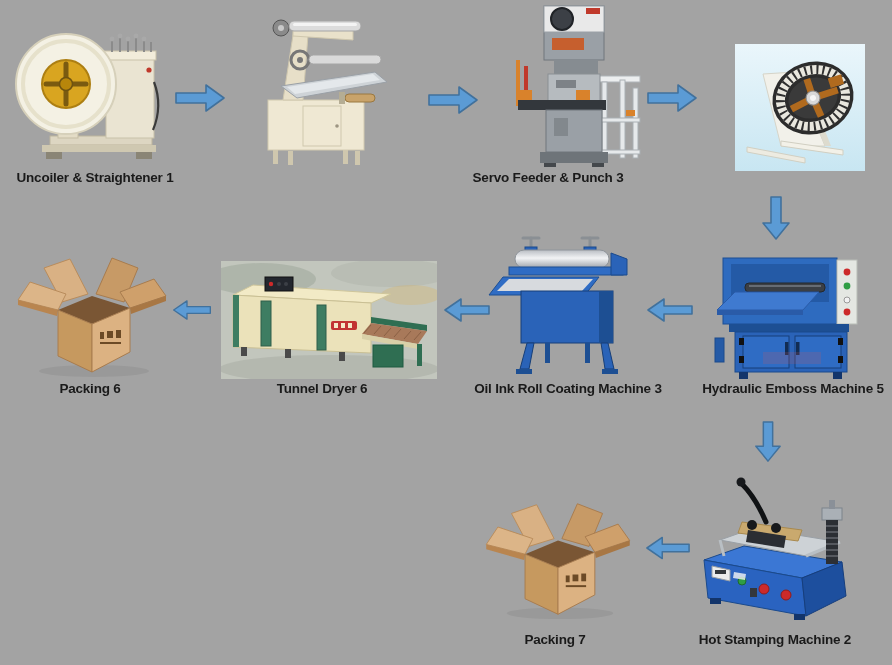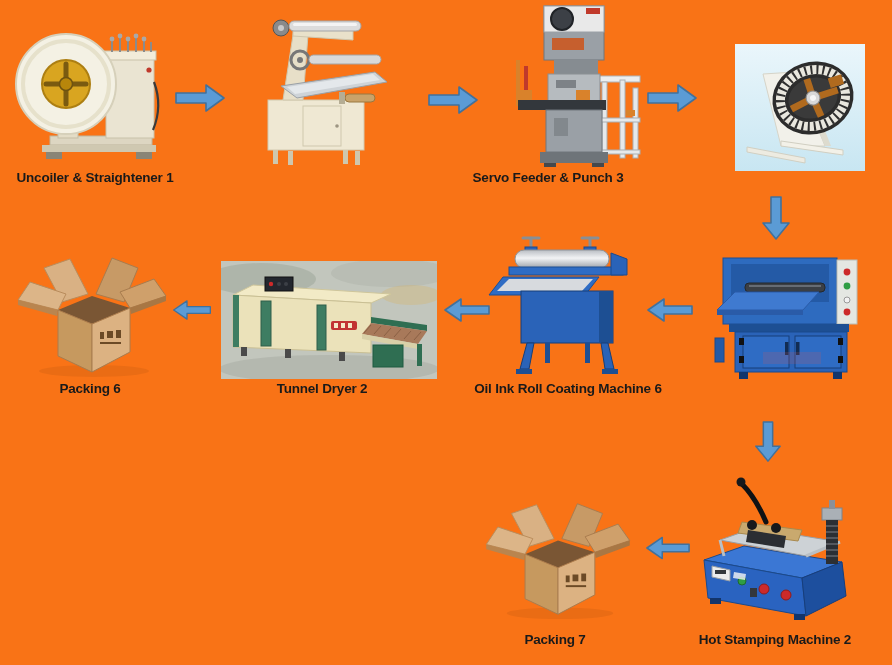--- a/index.html
+++ b/index.html
@@ -1,16 +1,16 @@
 <!DOCTYPE html>
 <html><head>
 <meta charset="utf-8">
 <style>
   html,body{margin:0;padding:0;background:#ffffff;}
-  .canvas{position:relative;width:892px;height:665px;background:#f97316;
+  .canvas{position:relative;width:892px;height:665px;background:#a3a3a3;
           font-family:"Liberation Sans",sans-serif;overflow:hidden;}
   .node-img{position:absolute;}
   .node-label{position:absolute;font-weight:bold;font-size:13.5px;color:#1a1a1a;
               white-space:nowrap;transform:translateX(-50%);letter-spacing:-0.2px;}
   .arrow{position:absolute;}
   .arrow polygon{stroke:#41719c;stroke-width:1.6;stroke-linejoin:round;}
 </style>
 </head>
 <body>
 
@@ -269,22 +269,23 @@
     <polygon points="80,74 118,58 118,102 80,122" fill="#dcb282" stroke="#a87c4e"></polygon>
     <g fill="#6b4a26">
       <rect x="88" y="82" width="4" height="7"></rect>
         <rect x="95" y="81" width="6" height="7"></rect>
         <rect x="104" y="80" width="5" height="8"></rect>
       <rect x="88" y="92" width="21" height="2"></rect>
     </g>
   </svg>
 
   <div class="node-label" style="left:90px;top:381px">Packing 6</div>
-  <div class="node-label" style="left:322px;top:381px">Tunnel Dryer 2</div>
-  <div class="node-label" style="left:568px;top:381px">Oil Ink Roll Coating Machine 6</div>
+  <div class="node-label" style="left:322px;top:381px">Tunnel Dryer 6</div>
+  <div class="node-label" style="left:568px;top:381px">Oil Ink Roll Coating Machine 3</div>
+  <div class="node-label" style="left:793px;top:381px">Hydraulic Emboss Machine 5</div>
 
   <svg class="arrow" style="left:646px;top:297px" width="48" height="26" viewBox="0 0 48 26">
     <polygon points="46,9 18,9 18,2 2,13 18,24 18,17 46,17" fill="#5b9bd5"></polygon>
     </svg>
   <svg class="arrow" style="left:443px;top:297px" width="48" height="26" viewBox="0 0 48 26">
     <polygon points="46,9 18,9 18,2 2,13 18,24 18,17 46,17" fill="#5b9bd5"></polygon>
     </svg>
   <svg class="arrow" style="left:172px;top:296px" width="40" height="28" viewBox="0 0 48 26">
     <polygon points="46,9 18,9 18,2 2,13 18,24 18,17 46,17" fill="#5b9bd5"></polygon>
     </svg>

